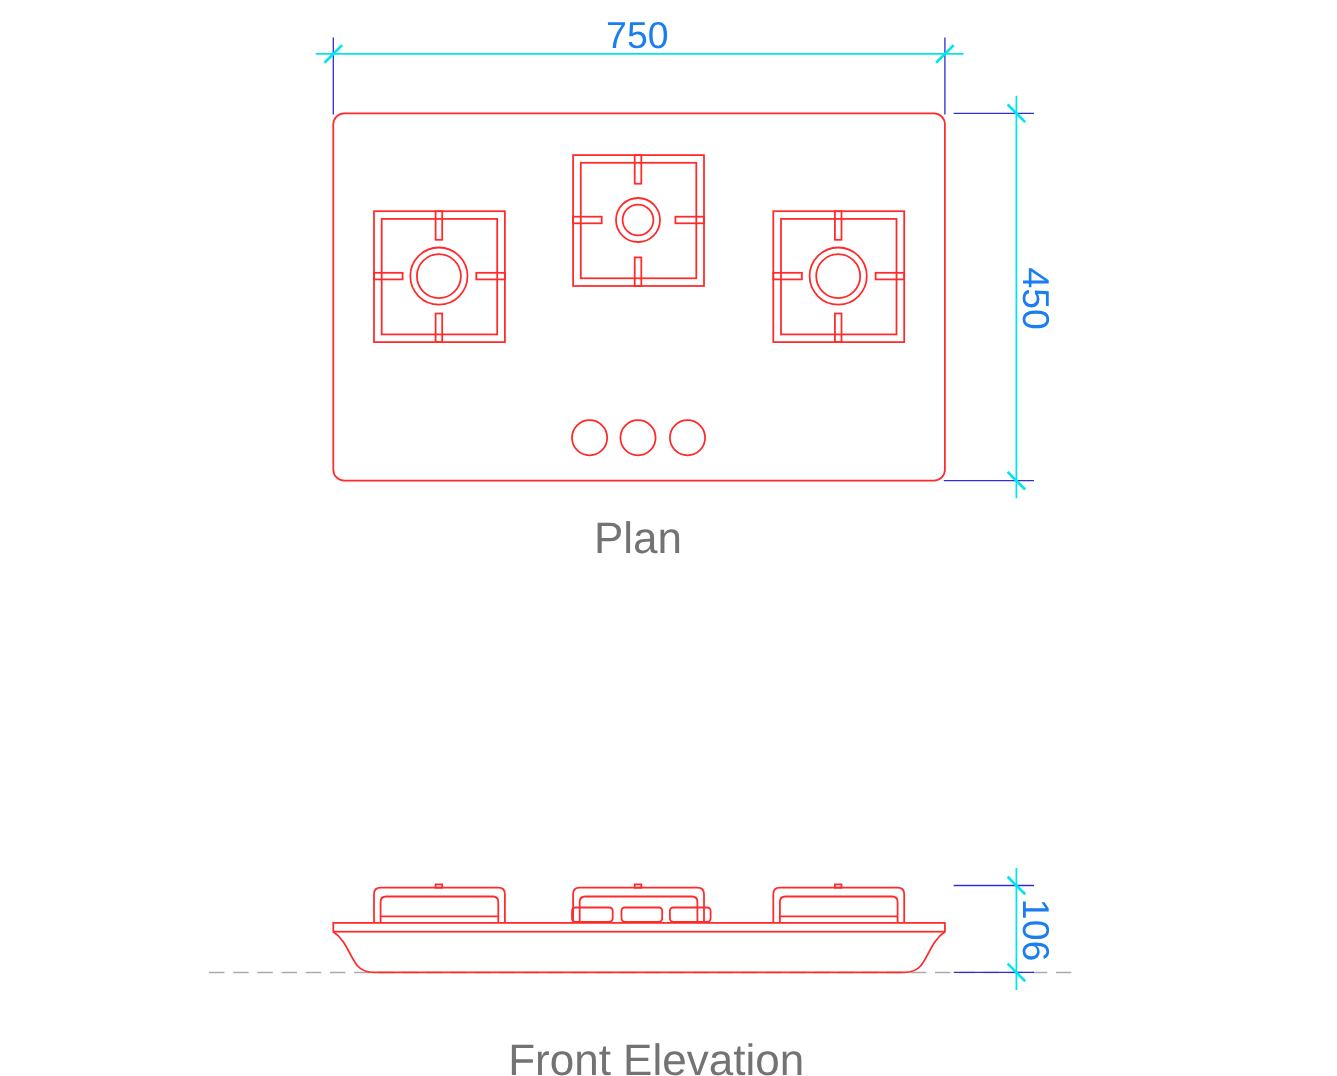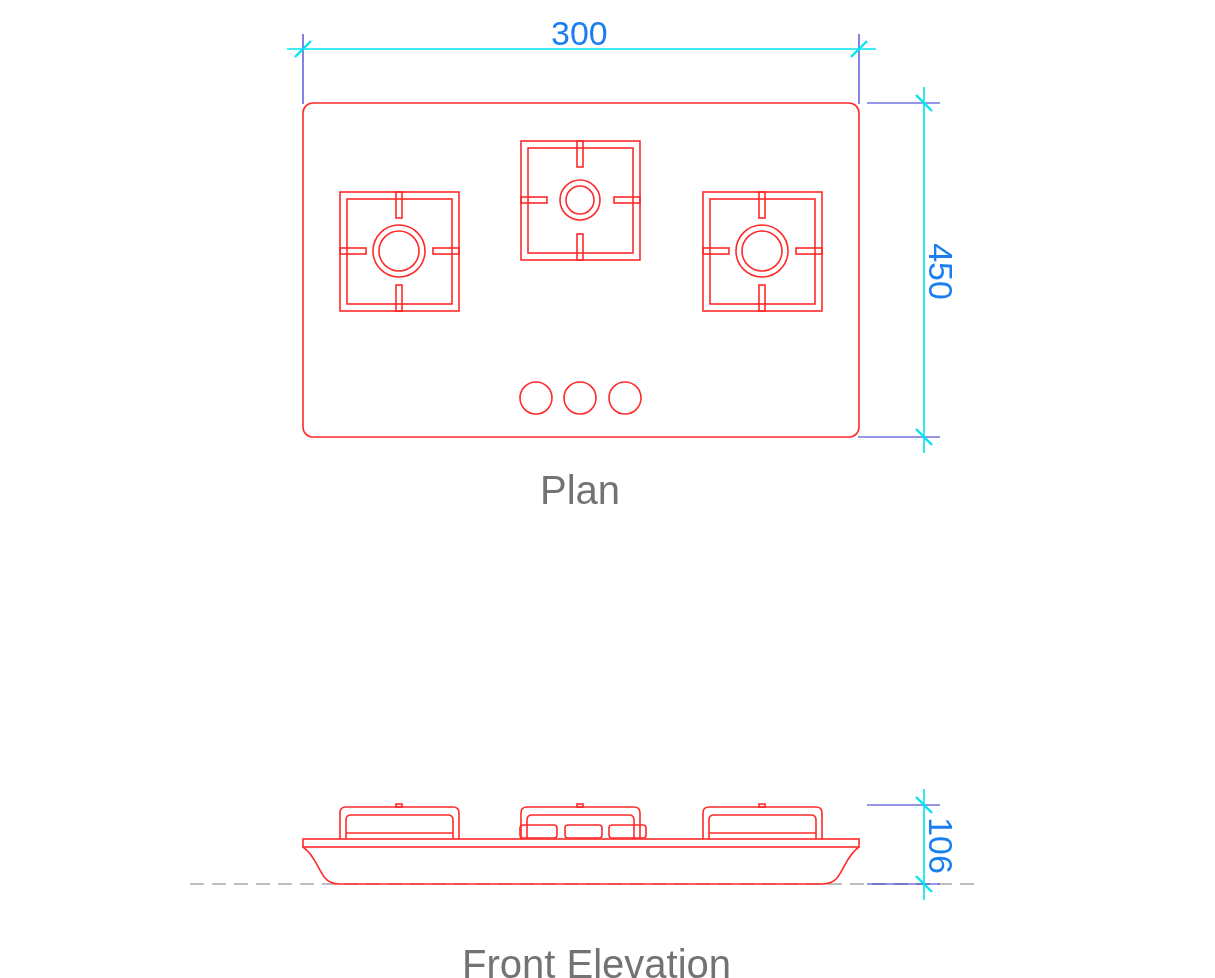--- a/index.html
+++ b/index.html
@@ -97,18 +97,18 @@
 
   <g>
     <line x1="867" y1="805" x2="940" y2="805" stroke="#3030d0" stroke-width="1.2"></line>
     <line x1="867" y1="884" x2="940" y2="884" stroke="#3030d0" stroke-width="1.2"></line>
     <line x1="924" y1="789" x2="924" y2="900" stroke="#00e5ee" stroke-width="1.6"></line>
     <line x1="916" y1="797" x2="932" y2="813" stroke="#00e5ee" stroke-width="2.4"></line>
     <line x1="916" y1="876" x2="932" y2="892" stroke="#00e5ee" stroke-width="2.4"></line>
   </g>
 </svg>
 
-<div class="dimtxt" style="left:551px; top:14px;">300</div>
+<div class="dimtxt" style="left:551px; top:14px;">750</div>
 <div class="dimtxt" style="left:912px; top:252px; transform:rotate(90deg); transform-origin:center;">450</div>
 <div class="dimtxt" style="left:912px; top:826px; transform:rotate(90deg); transform-origin:center;">106</div>
 
 <div class="lbl" style="left:540px; top:468px;">Plan</div>
 <div class="lbl" style="left:462px; top:918px;margin-top:24px;">Front Elevation</div>
 
 </body></html>

